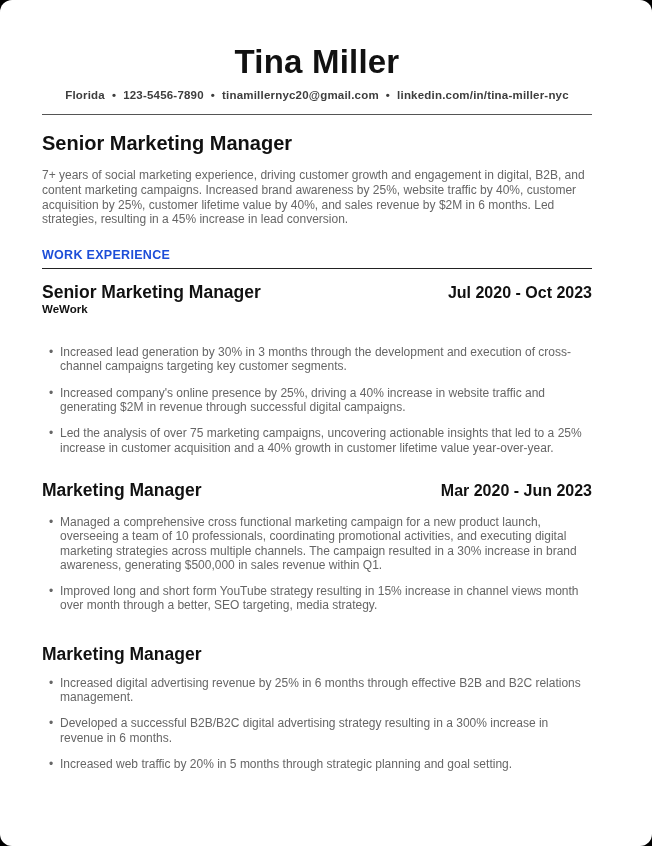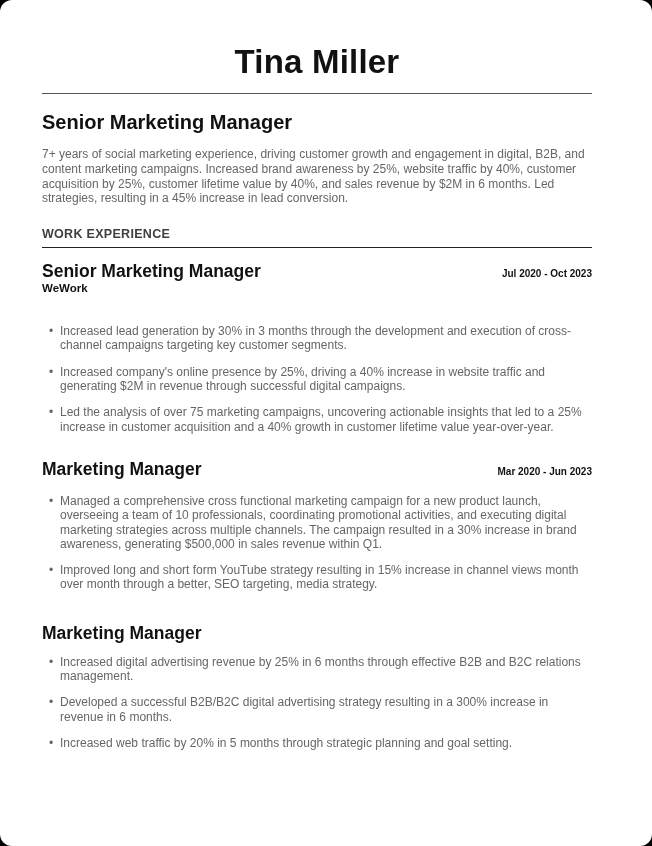--- a/index.html
+++ b/index.html
@@ -61,21 +61,21 @@
     line-height: 14.8px;
     color: #666666;
   }
   
   .section-title {
     margin: 21px 0 0 0;
     font-size: 12.5px;
     line-height: 15px;
     font-weight: 800;
     letter-spacing: 0.3px;
-    color: #404040;
+    color: #1d4ed8;
   }
   .rule-section {
     border: none;
     border-top: 1.5px solid #222222;
     margin: 5px 0 0 0;
   }
   
   .job-header {
     display: flex;
     justify-content: space-between;
@@ -85,21 +85,21 @@
   .job-2 .job-header { margin-top: 24px; }
   .job-3 .job-header { margin-top: 30px; }
   .job-title {
     margin: 0;
     font-size: 17.5px;
     line-height: 22px;
     font-weight: 800;
     color: #111111;
   }
   .job-dates {
-    font-size: 10px;
+    font-size: 16px;
     font-weight: 700;
     color: #111111;
     white-space: nowrap;
   }
   .job-company {
     font-size: 11.5px;
     font-weight: 700;
     color: #111111;
   }
   ul.bullets {
@@ -126,20 +126,23 @@
     color: #666666;
   }
 </style>
 </head>
 <body>
 
 <div class="page">
 
   <header>
     <h1 class="name">Tina Miller</h1>
+    <div class="contact">
+      <span>Florida</span><span class="sep">•</span><span>123-5456-7890</span><span class="sep">•</span><span>tinamillernyc20@gmail.com</span><span class="sep">•</span><span>linkedin.com/in/tina-miller-nyc</span>
+    </div>
     <hr class="rule-top">
   </header>
 
   <section>
     <h2 class="profile-title">Senior Marketing Manager</h2>
     <p class="summary">7+ years of social marketing experience, driving customer growth and engagement in digital, B2B, and content marketing campaigns. Increased brand awareness by 25%, website traffic by 40%, customer acquisition by 25%, customer lifetime value by 40%, and sales revenue by $2M in 6 months. Led strategies, resulting in a 45% increase in lead conversion.</p>
   </section>
 
   <section>
     <h3 class="section-title">WORK EXPERIENCE</h3>

